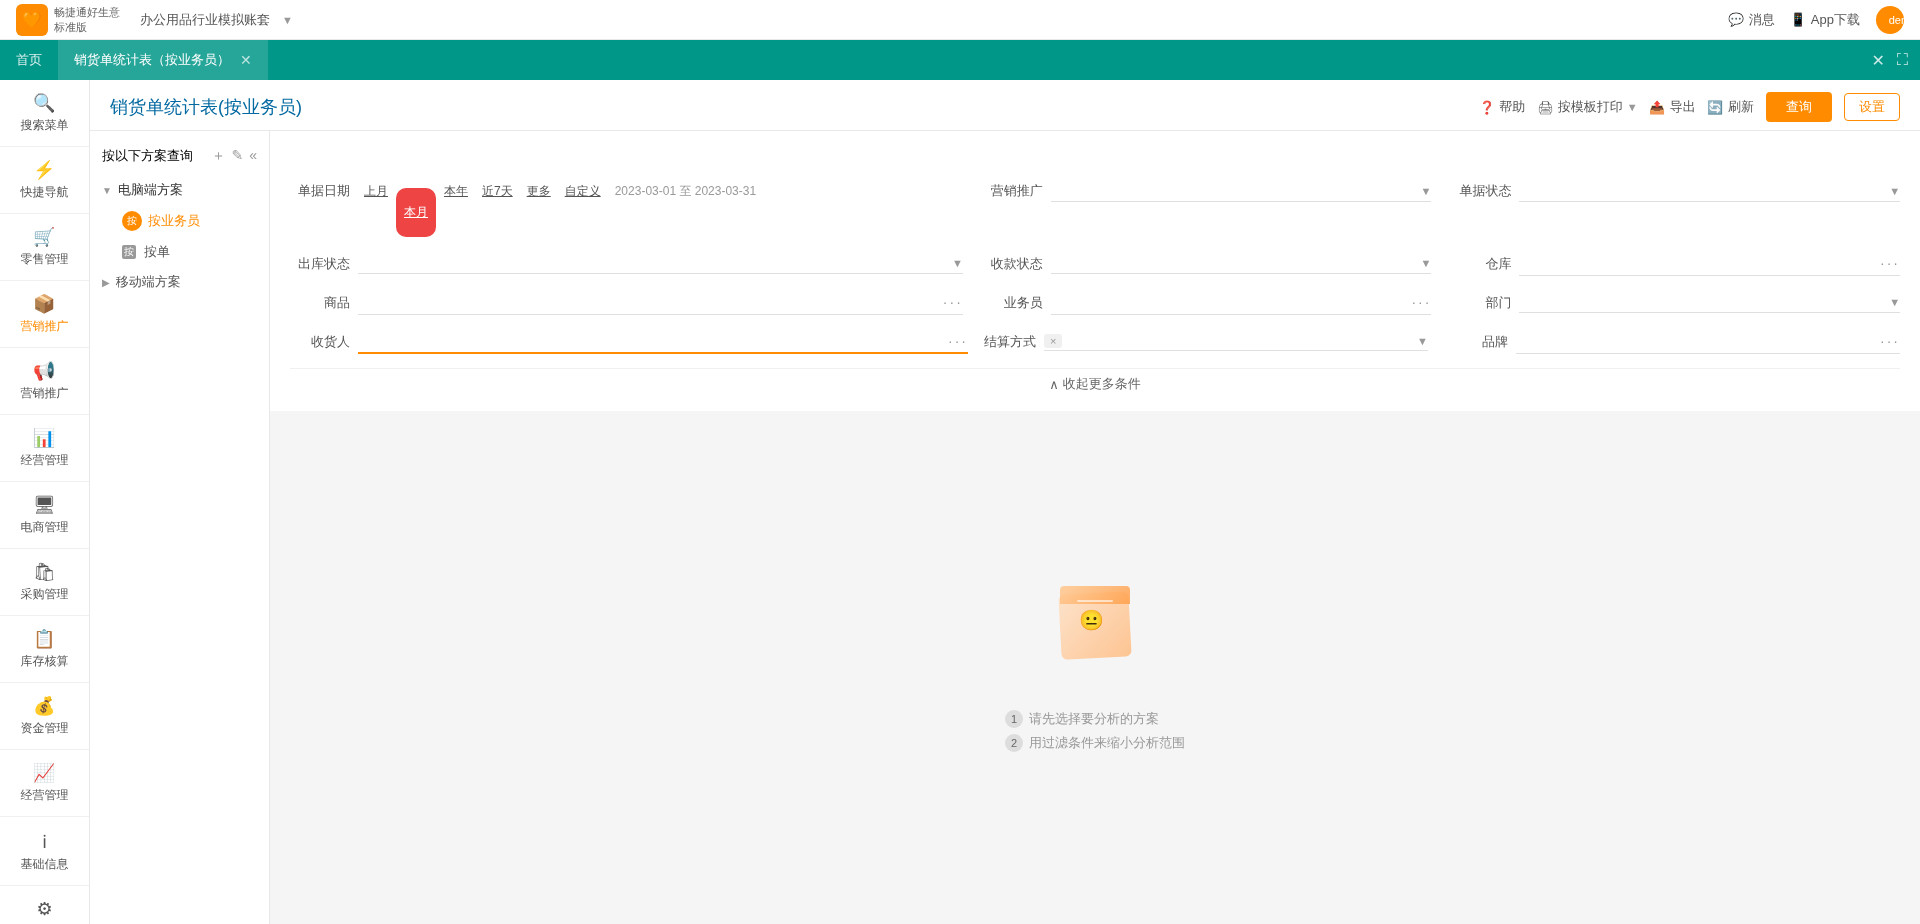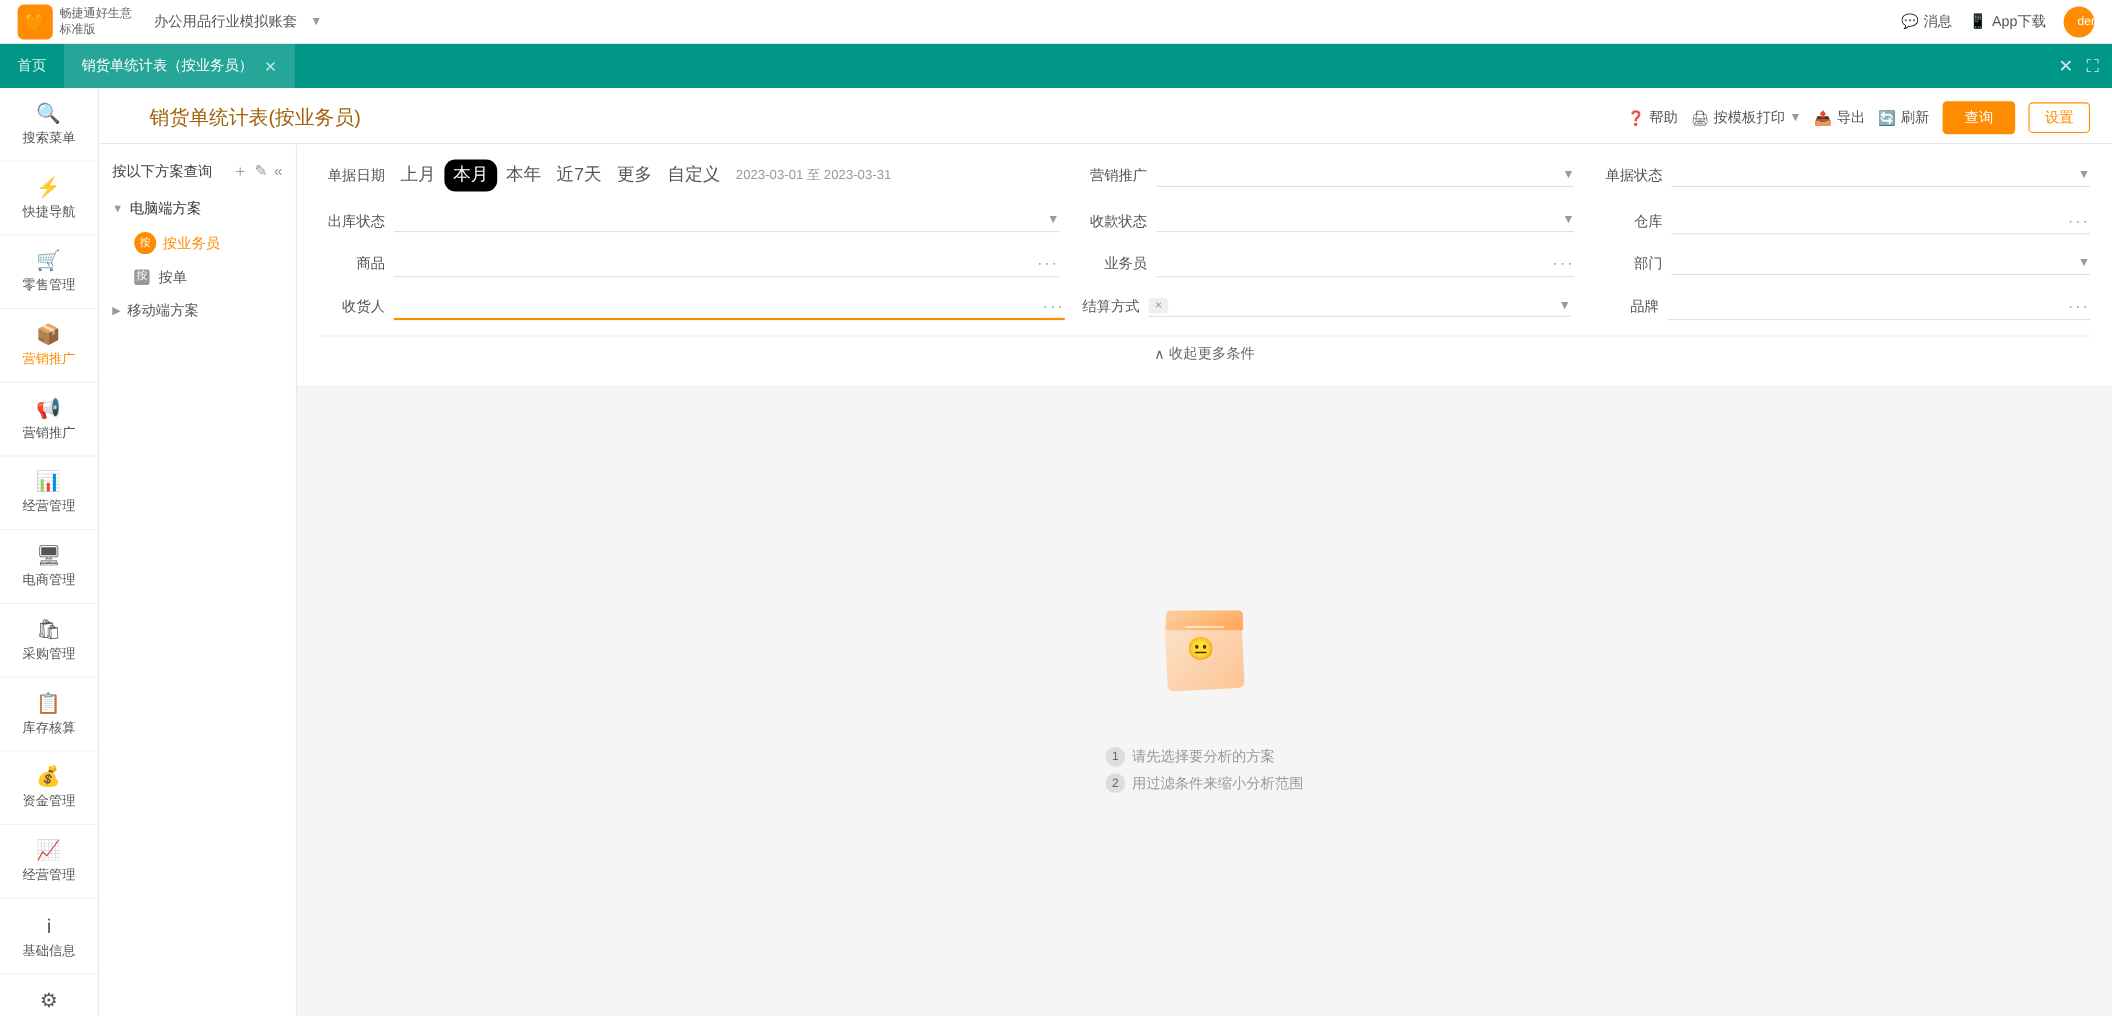--- a/index.html
+++ b/index.html
@@ -30,55 +30,55 @@
     .sidebar { width: 90px; background: #fff; border-right: 1px solid #e8e8e8; display: flex; flex-direction: column; flex-shrink: 0; overflow-y: auto; }
     .sidebar-item { padding: 12px 6px; text-align: center; cursor: pointer; font-size: 12px; color: #555; border-bottom: 1px solid #f0f0f0; }
     .sidebar-item.active { color: #ff8c00; }
     .sidebar-icon { font-size: 18px; margin-bottom: 3px; }
 
     
     .content-area { flex: 1; display: flex; flex-direction: column; overflow: hidden; }
 
     
     .page-header { background: #fff; padding: 12px 20px 8px; border-bottom: 1px solid #e8e8e8; display: flex; align-items: center; justify-content: space-between; flex-shrink: 0; }
-    .page-title { font-size: 18px; font-weight: 500; color: #a16207; margin-left: 26px; }
+    .page-title { font-size: 18px; font-weight: 500; color: #0369a1; }
     .page-actions { display: flex; align-items: center; gap: 12px; }
     .page-action { display: flex; align-items: center; gap: 4px; font-size: 13px; color: #555; cursor: pointer; }
     .btn-query { background: #ff8c00; color: #fff; border: none; padding: 6px 20px; border-radius: 4px; cursor: pointer; font-size: 13px; }
     .btn-setting { background: #fff; color: #ff8c00; border: 1px solid #ff8c00; padding: 4px 14px; border-radius: 4px; cursor: pointer; font-size: 13px; }
 
     
     .content-body { display: flex; flex: 1; overflow: hidden; }
 
     
     .left-panel { width: 180px; background: #fff; border-right: 1px solid #e8e8e8; padding: 10px 0; flex-shrink: 0; overflow-y: auto; }
     .left-panel-header { display: flex; align-items: center; justify-content: space-between; padding: 6px 12px; font-size: 13px; color: #555; }
-    .left-panel-title { font-size: 13px; color: #404040; }
+    .left-panel-title { font-size: 13px; color: #000000; }
     .left-panel-icons { display: flex; gap: 6px; }
     .lp-icon { font-size: 14px; color: #999; cursor: pointer; }
     .scheme-group { margin-top: 4px; }
     .scheme-group-title { display: flex; align-items: center; gap: 6px; padding: 6px 12px; font-size: 13px; color: #333; cursor: pointer; }
     .scheme-group-title .triangle { font-size: 10px; color: #999; }
     .scheme-items { padding-left: 20px; }
     .scheme-item { display: flex; align-items: center; gap: 6px; padding: 6px 12px; font-size: 13px; color: #555; cursor: pointer; border-radius: 4px; }
     .scheme-item.active { color: #ff8c00; }
     .scheme-item .dot { width: 20px; height: 20px; background: #ff8c00; border-radius: 50%; display: flex; align-items: center; justify-content: center; color: white; font-size: 10px; flex-shrink: 0; }
     .scheme-sub-item { display: flex; align-items: center; gap: 6px; padding: 6px 12px; font-size: 13px; color: #555; cursor: pointer; }
     .mobile-scheme { display: flex; align-items: center; gap: 6px; padding: 6px 12px; font-size: 13px; color: #555; cursor: pointer; }
     .mobile-scheme .triangle { font-size: 10px; color: #999; }
 
     
     .filter-panel { flex: 1; background: #fff; padding: 14px 20px; overflow-y: auto; }
     .filter-row { display: flex; align-items: center; gap: 0; margin-bottom: 14px; }
     .filter-item { display: flex; align-items: center; flex: 1; min-width: 0; }
     .filter-label { font-size: 13px; color: #555; white-space: nowrap; margin-right: 8px; width: 60px; text-align: right; flex-shrink: 0; }
     .filter-control { flex: 1; min-width: 0; }
     .date-tabs { display: flex; align-items: center; gap: 2px; }
-    .date-tab { font-size: 16px; padding: 2px 6px; cursor: pointer; color: #555; border-radius: 3px; }
-    .date-tab.active { background: #000000; color: #fff; border-radius: 10px; padding: 4px 8px; }
+    .date-tab { font-size: 12px; padding: 2px 6px; cursor: pointer; color: #555; border-radius: 3px; text-decoration: underline; }
+    .date-tab.active { background: #ef4444; color: #fff; border-radius: 10px; padding: 16px 8px; margin-top: 43px; }
     .date-range { font-size: 12px; color: #999; margin-left: 6px; }
     .select-box { width: 100%; border: none; border-bottom: 1px solid #e0e0e0; padding: 4px 0; font-size: 13px; color: #333; display: flex; align-items: center; justify-content: space-between; cursor: pointer; }
     .select-placeholder { color: #bbb; }
     .select-arrow { color: #999; font-size: 11px; }
     .select-dots { color: #999; font-size: 14px; letter-spacing: 2px; }
     .input-underline { width: 100%; border: none; border-bottom: 1px solid #e0e0e0; padding: 4px 0; font-size: 13px; color: #333; outline: none; }
     .input-underline.active { border-bottom-color: #ff8c00; }
     .tag-box { display: flex; align-items: center; gap: 4px; border-bottom: 1px solid #e0e0e0; padding: 2px 0; }
     .tag { display: flex; align-items: center; gap: 2px; background: #f0f0f0; border-radius: 3px; padding: 1px 6px; font-size: 12px; }
     .tag-close { color: #999; cursor: pointer; font-size: 11px; }

